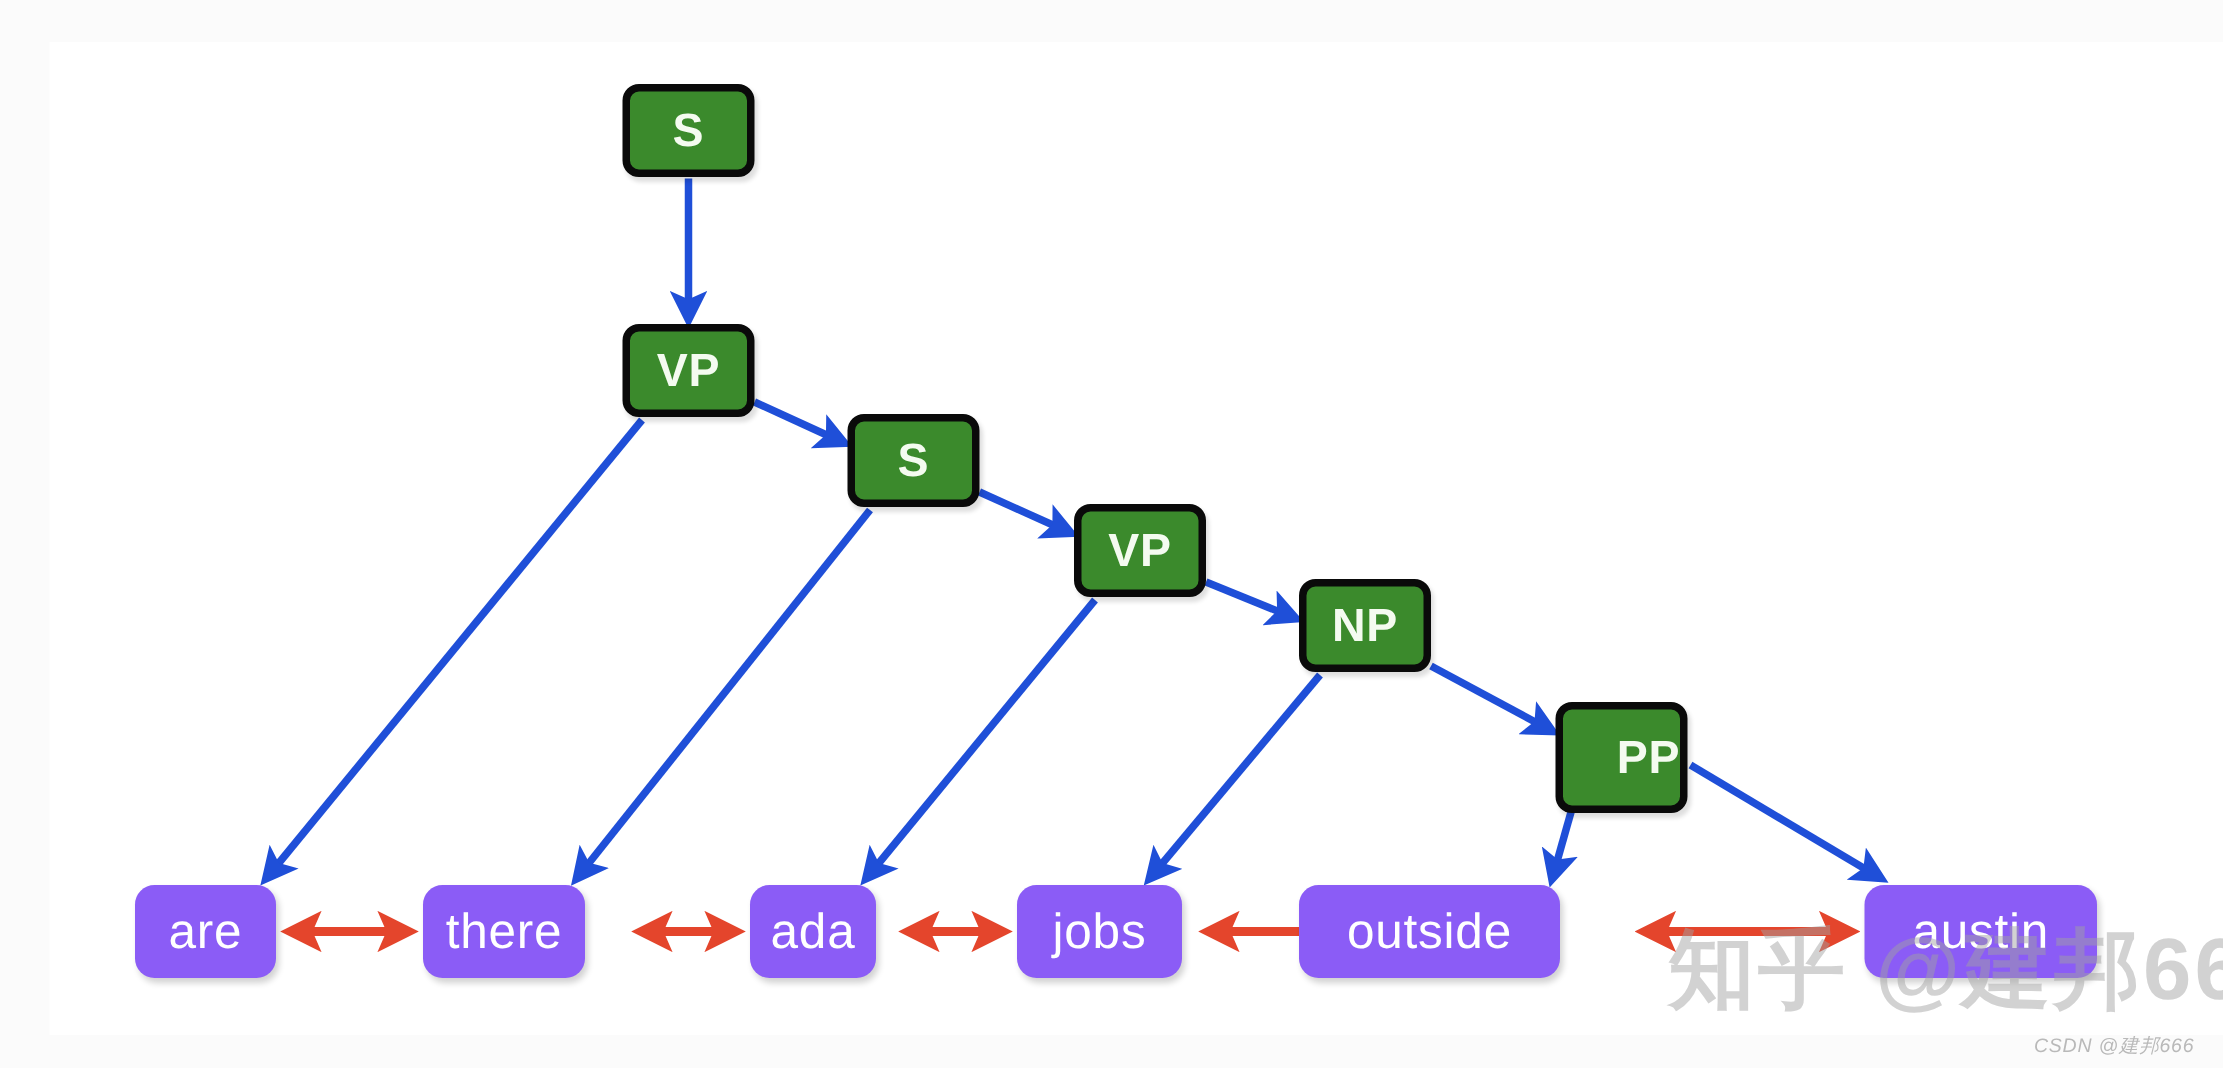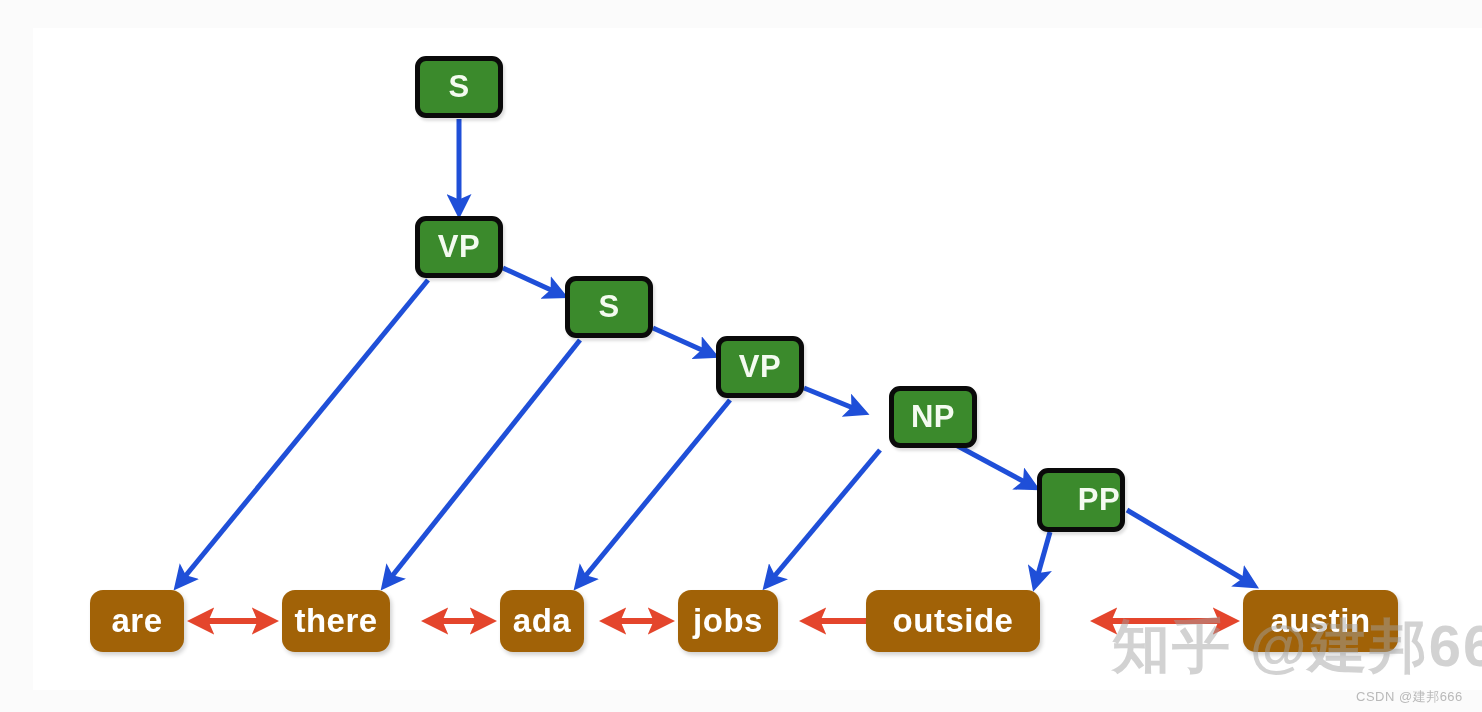--- a/index.html
+++ b/index.html
@@ -42,24 +42,24 @@
     z-index: 4;
   }
   .node.nt {
     background: #3b8a2c;
     border: 5px solid #0a0a0a;
     border-radius: 11px;
     font-size: 31px;
     box-shadow: 2px 3px 3px rgba(0,0,0,0.13);
   }
   .node.word {
-    background: #a16207;
+    background: #8b5cf6;
     border-radius: 13px;
     font-size: 33px;
-    font-weight: bold;
+    font-weight: normal;
     color: #ffffff;
     box-shadow: 2px 3px 4px rgba(0,0,0,0.18);
   }
   .wm-big {
     position: absolute;
     color: rgba(160,160,160,0.48);
     font-size: 58px;
     font-weight: 600;
     letter-spacing: 2px;
     white-space: nowrap;
@@ -122,43 +122,43 @@
       </div>
       <div class="node nt" style="left: 415px; top: 216px; width: 88px; height: 62px;">
         <span>VP</span>
       </div>
       <div class="node nt" style="left: 565px; top: 276px; width: 88px; height: 62px;">
         <span>S</span>
       </div>
       <div class="node nt" style="left: 716px; top: 336px; width: 88px; height: 62px;">
         <span>VP</span>
       </div>
-      <div class="node nt" style="left: 866px; top: 386px; width: 88px; height: 62px; margin-left: 23px;">
+      <div class="node nt" style="left: 866px; top: 386px; width: 88px; height: 62px;">
         <span>NP</span>
       </div>
-      <div class="node nt" style="left: 1037px; top: 468px; width: 88px; height: 64px; padding-left: 36px;">
+      <div class="node nt" style="left: 1037px; top: 468px; width: 88px; height: 74px; padding-left: 36px;">
         <span>PP</span>
       </div>
       <div class="node word" style="left: 90px; top: 590px; width: 94px; height: 62px;">
         <span>are</span>
       </div>
       <div class="node word" style="left: 282px; top: 590px; width: 108px; height: 62px;">
         <span>there</span>
       </div>
       <div class="node word" style="left: 500px; top: 590px; width: 84px; height: 62px;">
         <span>ada</span>
       </div>
-      <div class="node word" style="left: 678px; top: 590px; width: 100px; height: 62px;">
+      <div class="node word" style="left: 678px; top: 590px; width: 110px; height: 62px;">
         <span>jobs</span>
       </div>
       <div class="node word" style="left: 866px; top: 590px; width: 174px; height: 62px;">
         <span>outside</span>
       </div>
       <div class="node word" style="left: 1243px; top: 590px; width: 155px; height: 62px;">
         <span>austin</span>
       </div>
     </div>
 
   <div class="wm-big" style="left:1112px; top:608px;">知乎 @建邦666</div>
 
-  <div class="wm-small" style="left:1356px; top:688px;">CSDN @建邦666</div>
+  <div class="wm-small" style="left:1356px; top:688px;font-style:italic;">CSDN @建邦666</div>
 
 </div>
 
 </body></html>

